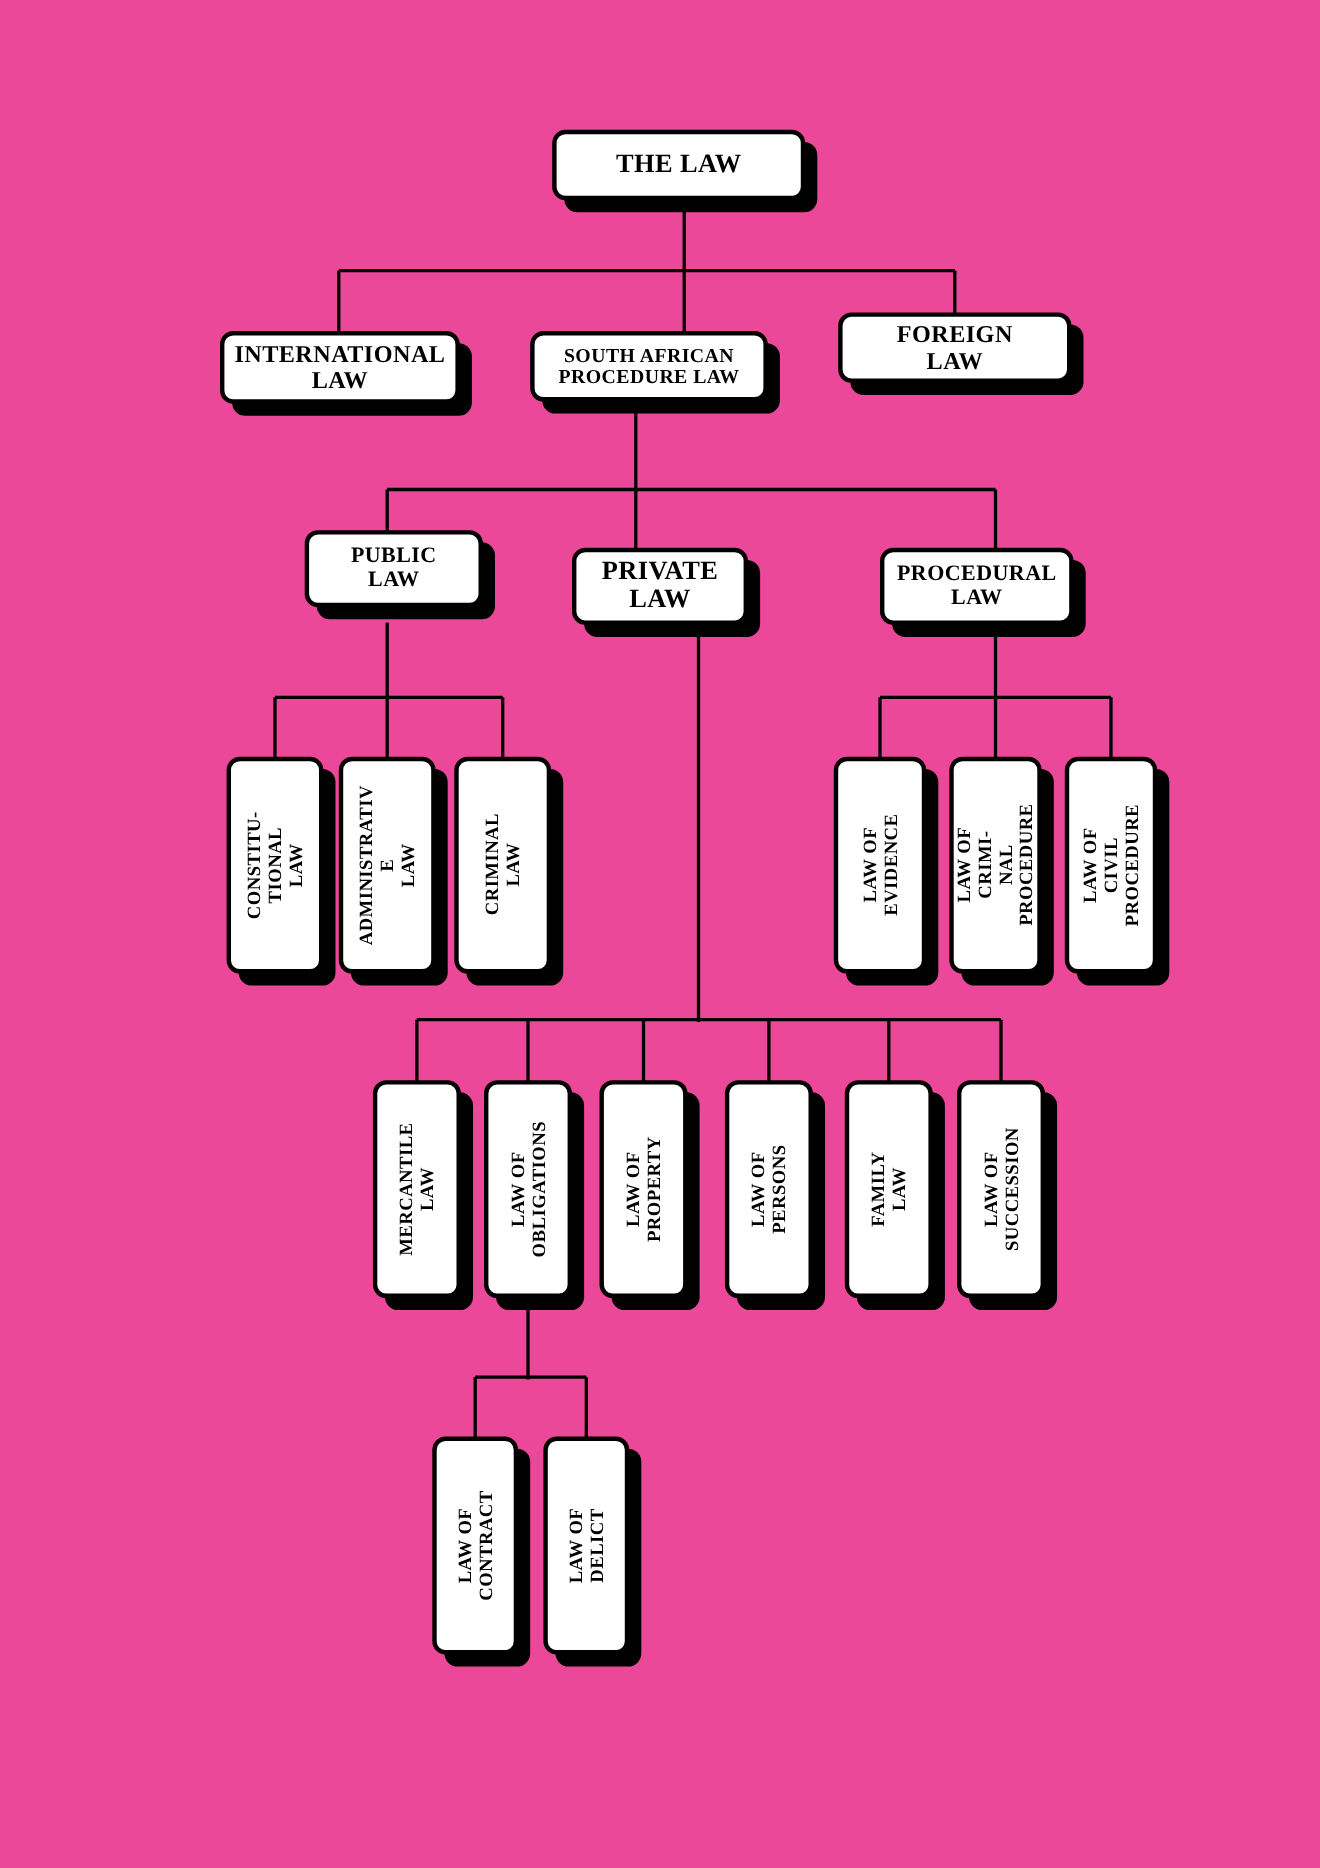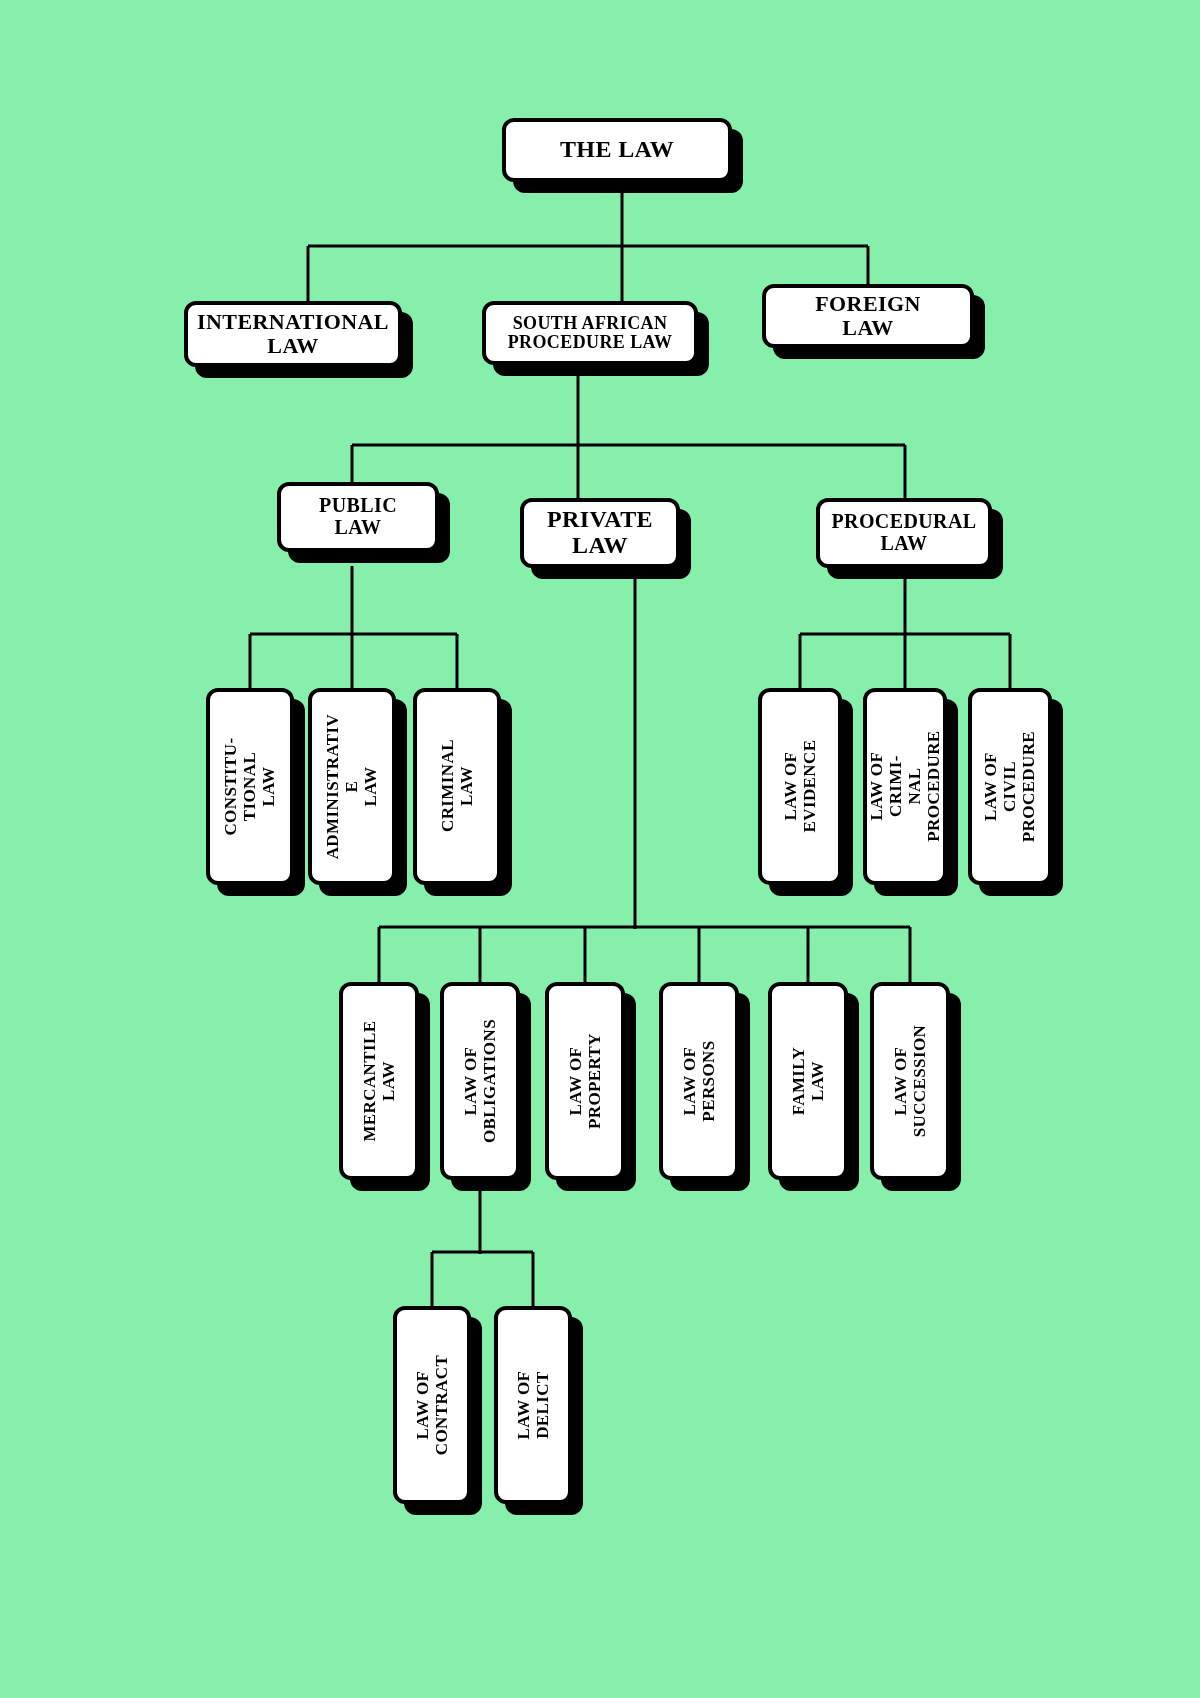--- a/index.html
+++ b/index.html
@@ -4,21 +4,21 @@
 <style>
   html, body {
     margin: 0;
     padding: 0;
     background: #ffffff;
   }
   .page {
     position: relative;
     width: 1200px;
     height: 1698px;
-    background: #86efac;
+    background: #ec4899;
     overflow: hidden;
     font-family: "Liberation Serif", "DejaVu Serif", serif;
   }
   #connectors {
     position: absolute;
     left: 0;
     top: 0;
   }
   .node {
     position: absolute;
@@ -81,21 +81,21 @@
       <line x1="432" y1="1252" x2="533" y2="1252" stroke="#000000" stroke-width="3"></line>
       <line x1="432" y1="1252" x2="432" y2="1308" stroke="#000000" stroke-width="3"></line>
       <line x1="533" y1="1252" x2="533" y2="1308" stroke="#000000" stroke-width="3"></line>
     </svg>
   <div id="nodes">
       <div class="node" style="left: 502px; top: 118px; width: 230px; height: 64px;">
         <div class="label" style="font-size: 24px;">
           <span class="ln">THE LAW</span>
         </div>
       </div>
-      <div class="node" style="left: 184px; top: 301px; width: 218px; height: 66px;">
+      <div class="node" style="left: 200px; top: 301px; width: 218px; height: 66px;">
         <div class="label" style="font-size: 22px;">
           <span class="ln">INTERNATIONAL</span>
           <span class="ln">LAW</span>
         </div>
       </div>
       <div class="node" style="left: 482px; top: 301px; width: 216px; height: 64px;">
         <div class="label" style="font-size: 18px;">
           <span class="ln">SOUTH AFRICAN</span>
           <span class="ln">PROCEDURE LAW</span>
         </div>
@@ -111,21 +111,21 @@
           <span class="ln">PUBLIC</span>
           <span class="ln">LAW</span>
         </div>
       </div>
       <div class="node" style="left: 520px; top: 498px; width: 160px; height: 70px;">
         <div class="label" style="font-size: 24px;">
           <span class="ln">PRIVATE</span>
           <span class="ln">LAW</span>
         </div>
       </div>
-      <div class="node" style="left: 800px; top: 498px; width: 176px; height: 70px; margin-left: 16px;">
+      <div class="node" style="left: 800px; top: 498px; width: 176px; height: 70px;">
         <div class="label" style="font-size: 20px;">
           <span class="ln">PROCEDURAL</span>
           <span class="ln">LAW</span>
         </div>
       </div>
       <div class="node vertical" style="left: 206px; top: 688px; width: 88px; height: 197px;">
         <div class="label" style="font-size: 17px; width: 179px;">
           <span class="ln">CONSTITU-</span>
           <span class="ln">TIONAL LAW</span>
         </div>

